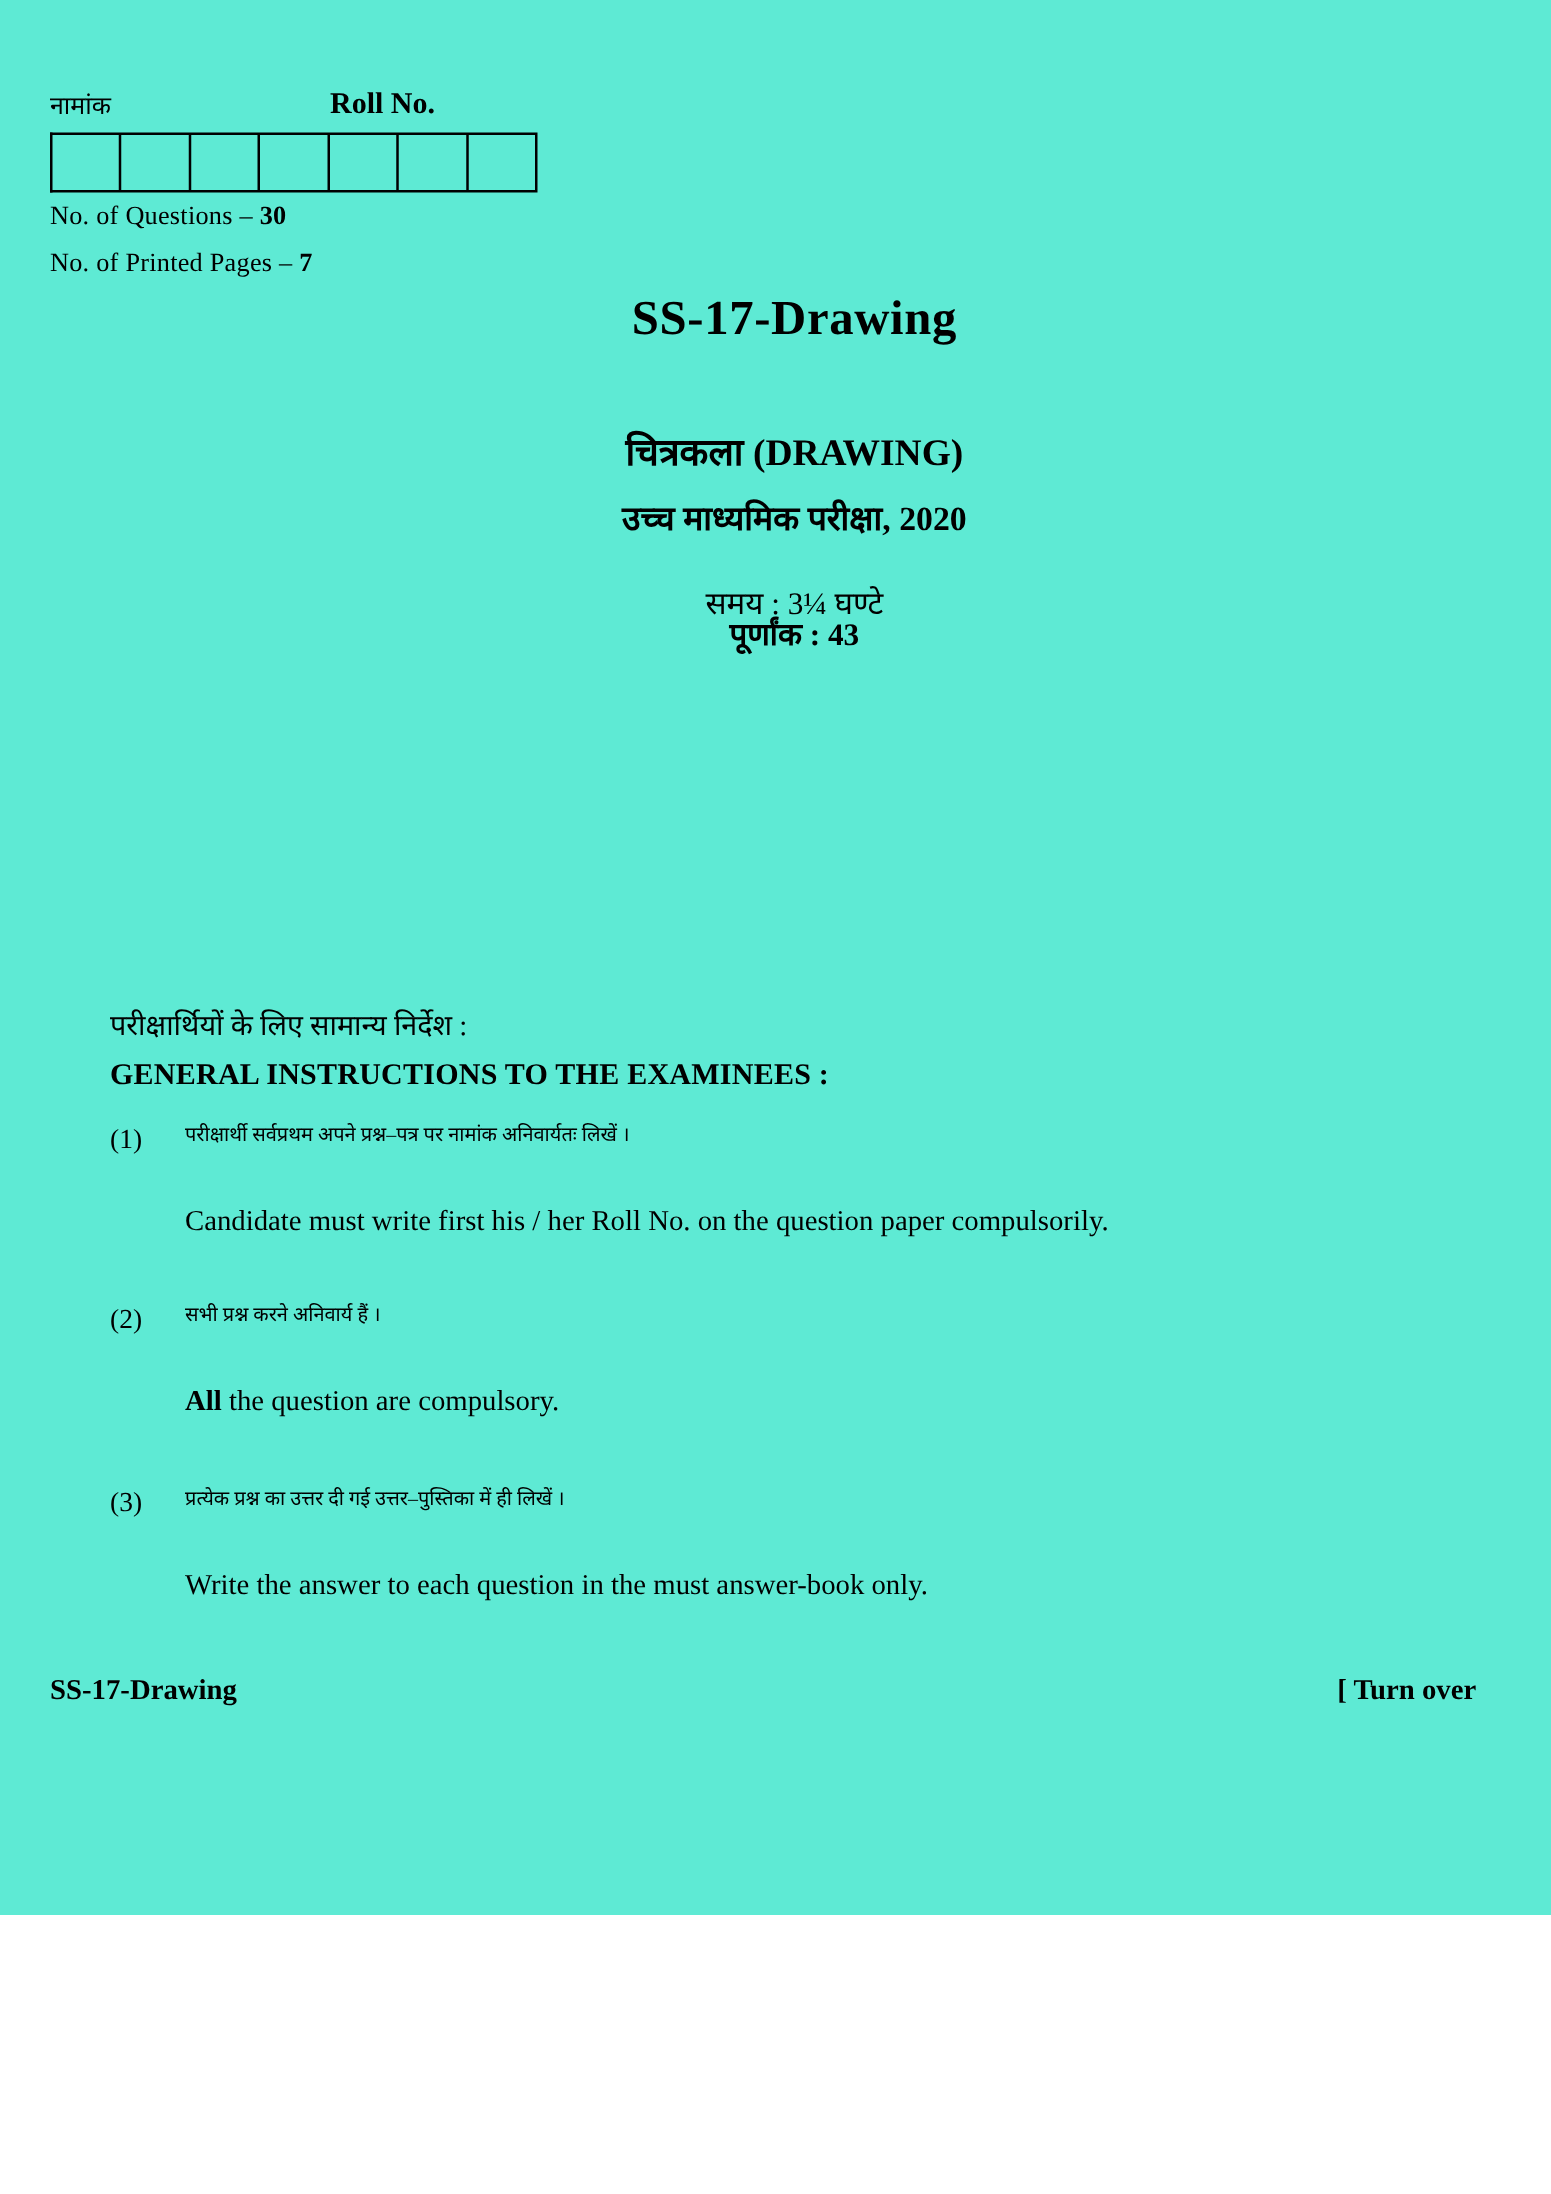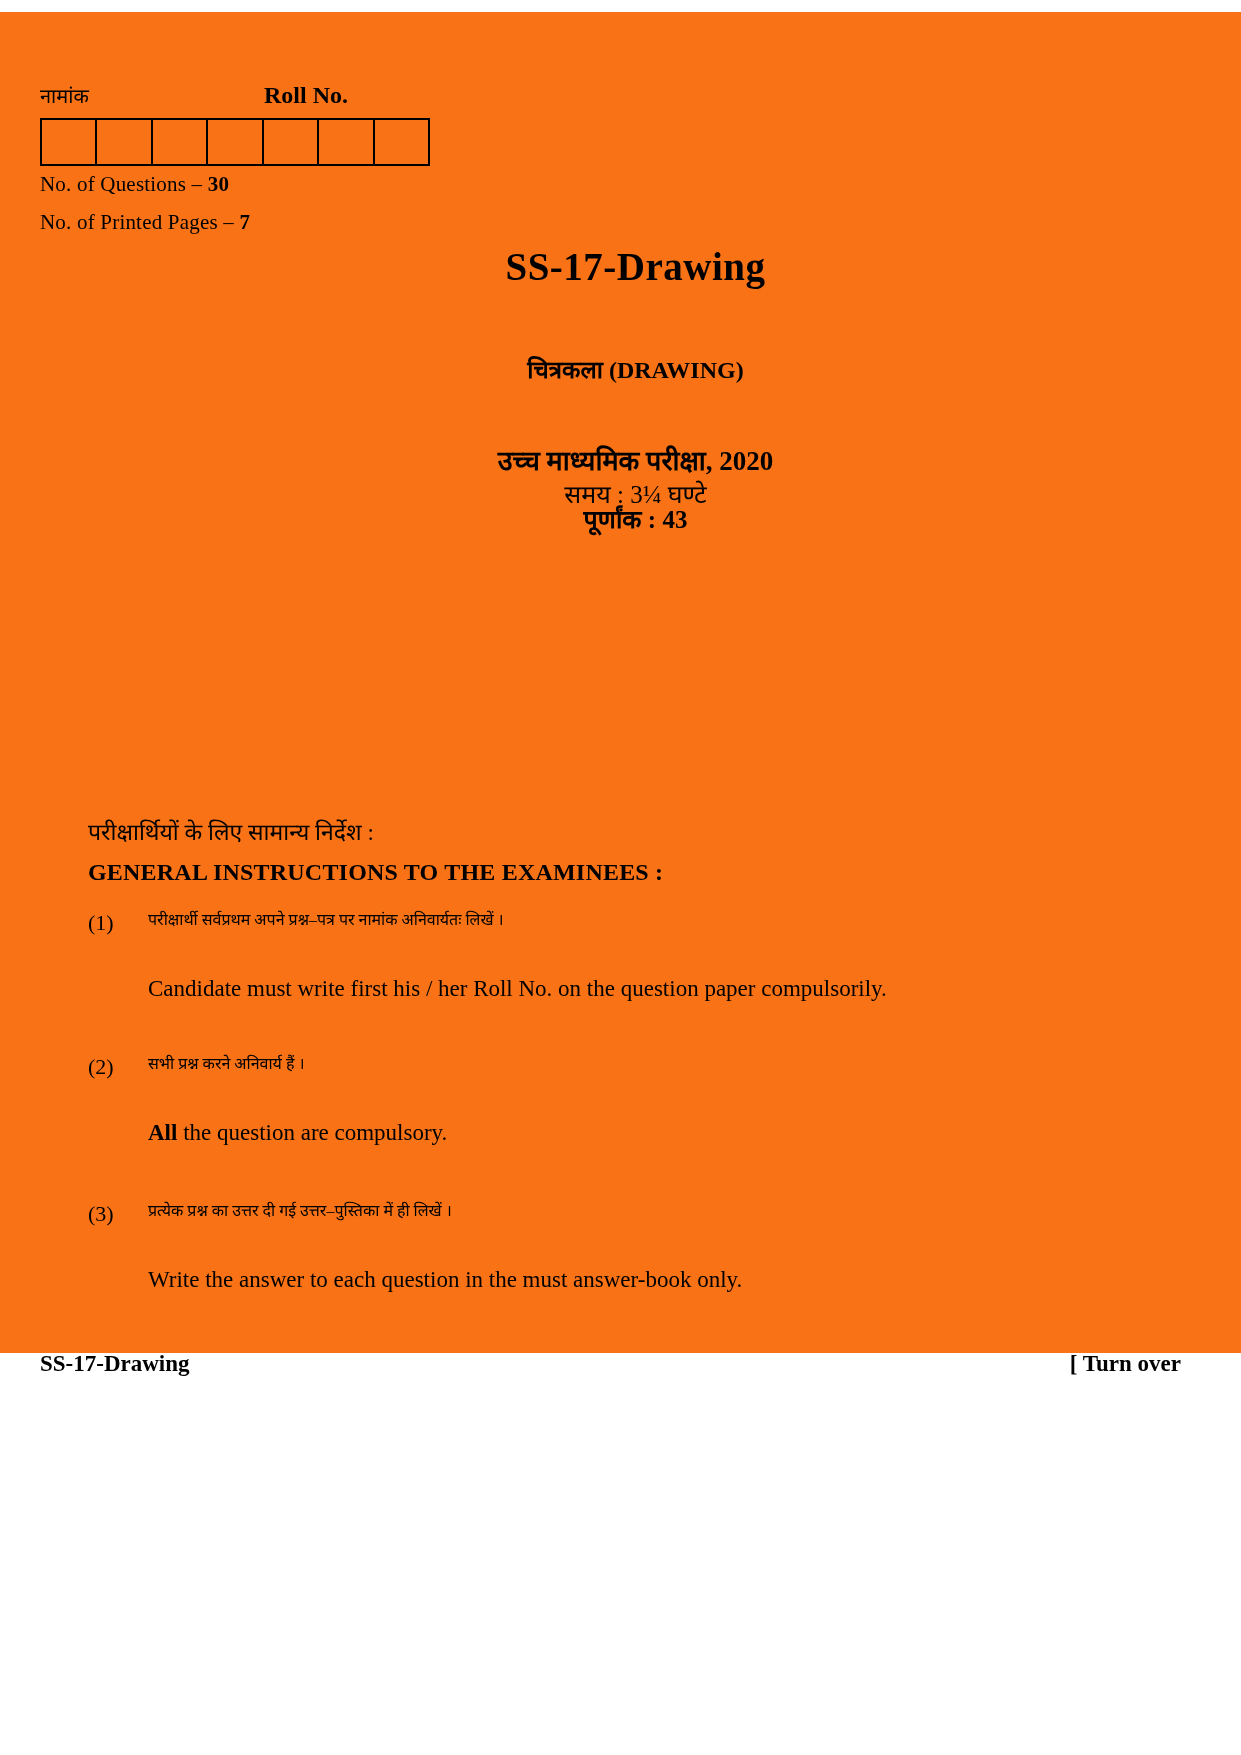--- a/index.html
+++ b/index.html
@@ -10,24 +10,24 @@
   body {
     width: 1241px;
     height: 1755px;
     position: relative;
     font-family: "Liberation Serif", serif;
     color: #000000;
     overflow: hidden;
   }
   .page {
     position: absolute;
-    left: 0; top: 12px;
-    width: 1241px;
-    height: 1341px;
-    background: #f97316;
+    left: 0; top: 0;
+    width: 1241px;
+    height: 1532px;
+    background: #5eead4;
   }
 
   
   .rollno-block {
     position: absolute;
     left: 40px;
     top: 70px;
     width: 460px;
   }
   .rollno-labels {
@@ -87,36 +87,35 @@
     letter-spacing: 0.5px;
     padding-left: 30px;
     box-sizing: border-box;
   }
   .subject-title {
     position: absolute;
     top: 340px;
     left: 0;
     width: 1241px;
     text-align: center;
-    font-size: 24px;
+    font-size: 30px;
     font-weight: bold;
     padding-left: 30px;
     box-sizing: border-box;
   }
   .exam-line {
     position: absolute;
     top: 395px;
     left: 0;
     width: 1241px;
     text-align: center;
     font-size: 27px;
     font-weight: bold;
     padding-left: 30px;
     box-sizing: border-box;
-    margin-top: 34px;
   }
   .time-line {
     position: absolute;
     top: 444px;
     left: 0;
     width: 1241px;
     text-align: center;
     font-size: 25px;
     padding-left: 30px;
     box-sizing: border-box;

